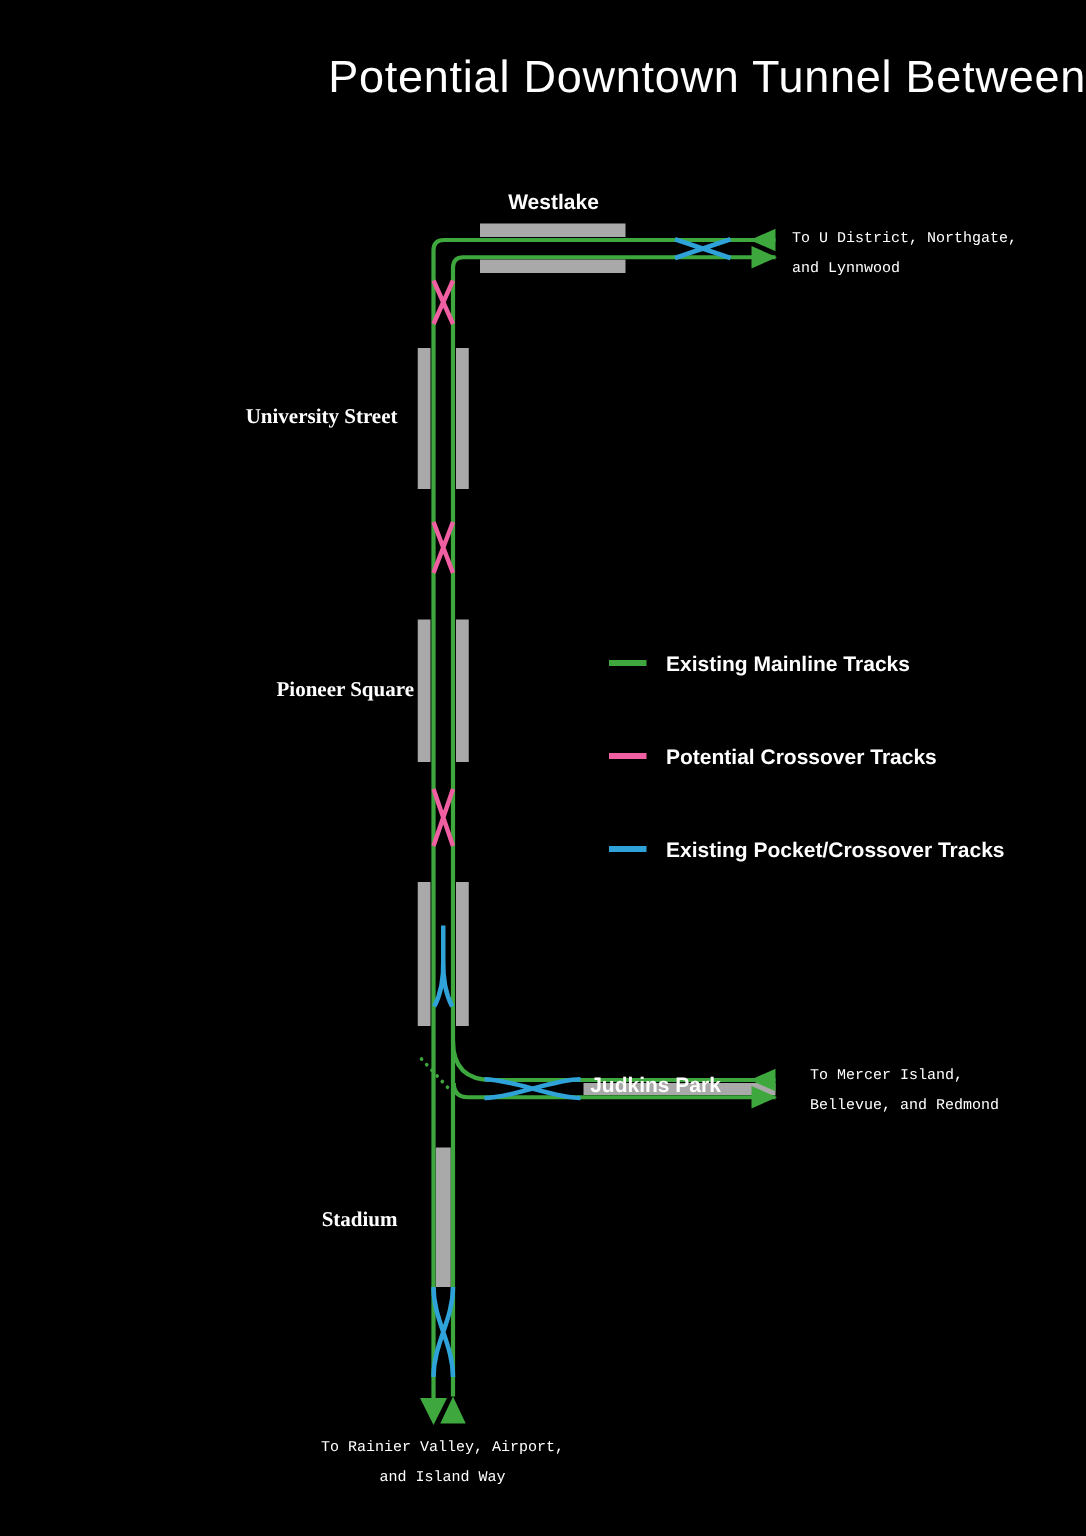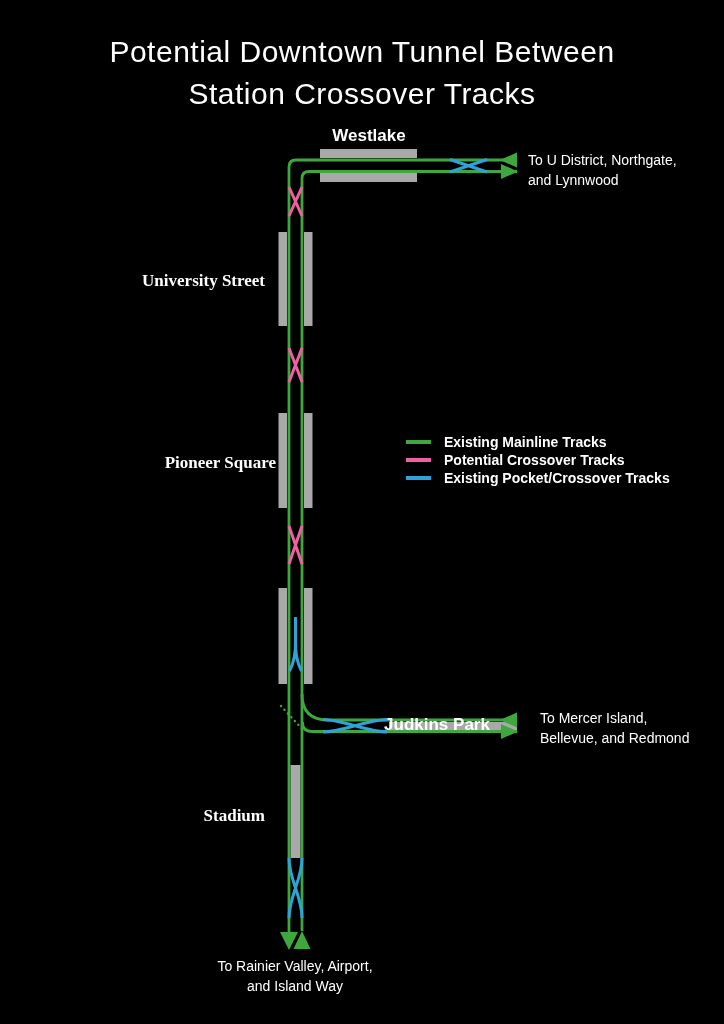--- a/index.html
+++ b/index.html
@@ -5,29 +5,29 @@
   html,body{margin:0;padding:0;background:#000;}
   .stage{
     position:relative;width:724px;height:1024px;overflow:hidden;
     background:var(--background,#000);
     font-family:"Liberation Sans","DejaVu Sans",sans-serif;
     color:var(--text-white,#fff);
   }
   .stage svg{position:absolute;left:0;top:0;}
   .abs{position:absolute;}
   .title{
-    left:0;top:31px;width:724px;text-align:center;
+    left:0;top:31px;width:724px;text-align:right;
     font-size:30px;line-height:42px;font-weight:400;letter-spacing:.5px;
   }
-  .station{font-size:17px;font-weight:700;white-space:nowrap;}
-  .dest{font-size:14px;font-weight:400;line-height:20px;white-space:nowrap;}
+  .station{font-size:14px;font-weight:700;white-space:nowrap;}
+  .dest{font-size:10px;font-weight:400;line-height:20px;white-space:nowrap;font-family:Liberation Mono, monospace;}
   .dest span{display:block;}
   .ra{text-align:right;font-family:Liberation Serif, serif;}
   .ca{text-align:center;}
-  .legend{left:406px;top:433px;display:flex;flex-direction:column;}
+  .legend{left:406px;top:433px;display:flex;flex-direction:column;gap:44px;}
   .legend-row{display:flex;align-items:center;height:18px;}
   .legend-swatch{width:25px;height:3.5px;margin-right:13px;flex:0 0 auto;}
   .sw-green{background:var(--mainline-green);}
   .sw-blue{background:var(--pocket-blue);}
   .sw-pink{background:var(--potential-pink);}
   .legend-label{font-size:14px;font-weight:700;white-space:nowrap;}
   .stroke-green{stroke:var(--mainline-green);fill:none;stroke-width:2.8;}
   .stroke-blue{stroke:var(--pocket-blue);fill:none;stroke-width:3;}
   .stroke-pink{stroke:var(--potential-pink);fill:none;stroke-width:3;}
   .dotted{stroke:var(--mainline-green);fill:none;stroke-width:2.4;
@@ -81,21 +81,20 @@
       <polygon class="fill-green" points="518,171.5 501,164 501,179"></polygon>
       <polygon class="fill-green" points="500,720 517,712.5 517,727.5"></polygon>
       <polygon class="fill-green" points="518,731.5 501,724 501,739"></polygon>
       <polygon class="fill-green" points="289,950 280,932 298,932"></polygon>
       <polygon class="fill-green" points="302,931 293.5,949 310.5,949"></polygon>
     </g>
   </svg>
 
   <div class="abs title">
     <span style="display:block">Potential Downtown Tunnel Between</span>
-    <span style="display:block">Station Crossover Tracks</span>
   </div>
 
   <div class="abs station ca" style="left:294px;top:126px;width:150px;">Westlake</div>
   <div class="abs station ra" style="left:65px;top:271px;width:200px;">University Street</div>
   <div class="abs station ra" style="left:76px;top:453px;width:200px;">Pioneer Square</div>
   <div class="abs station ca" style="left:357px;top:687px;width:160px;margin-top:28px;">Judkins Park</div>
   <div class="abs station ra" style="left:65px;top:806px;width:200px;">Stadium</div>
 
   <div class="abs dest" style="left:528px;top:150px;">
     <span>To U District, Northgate,</span>

